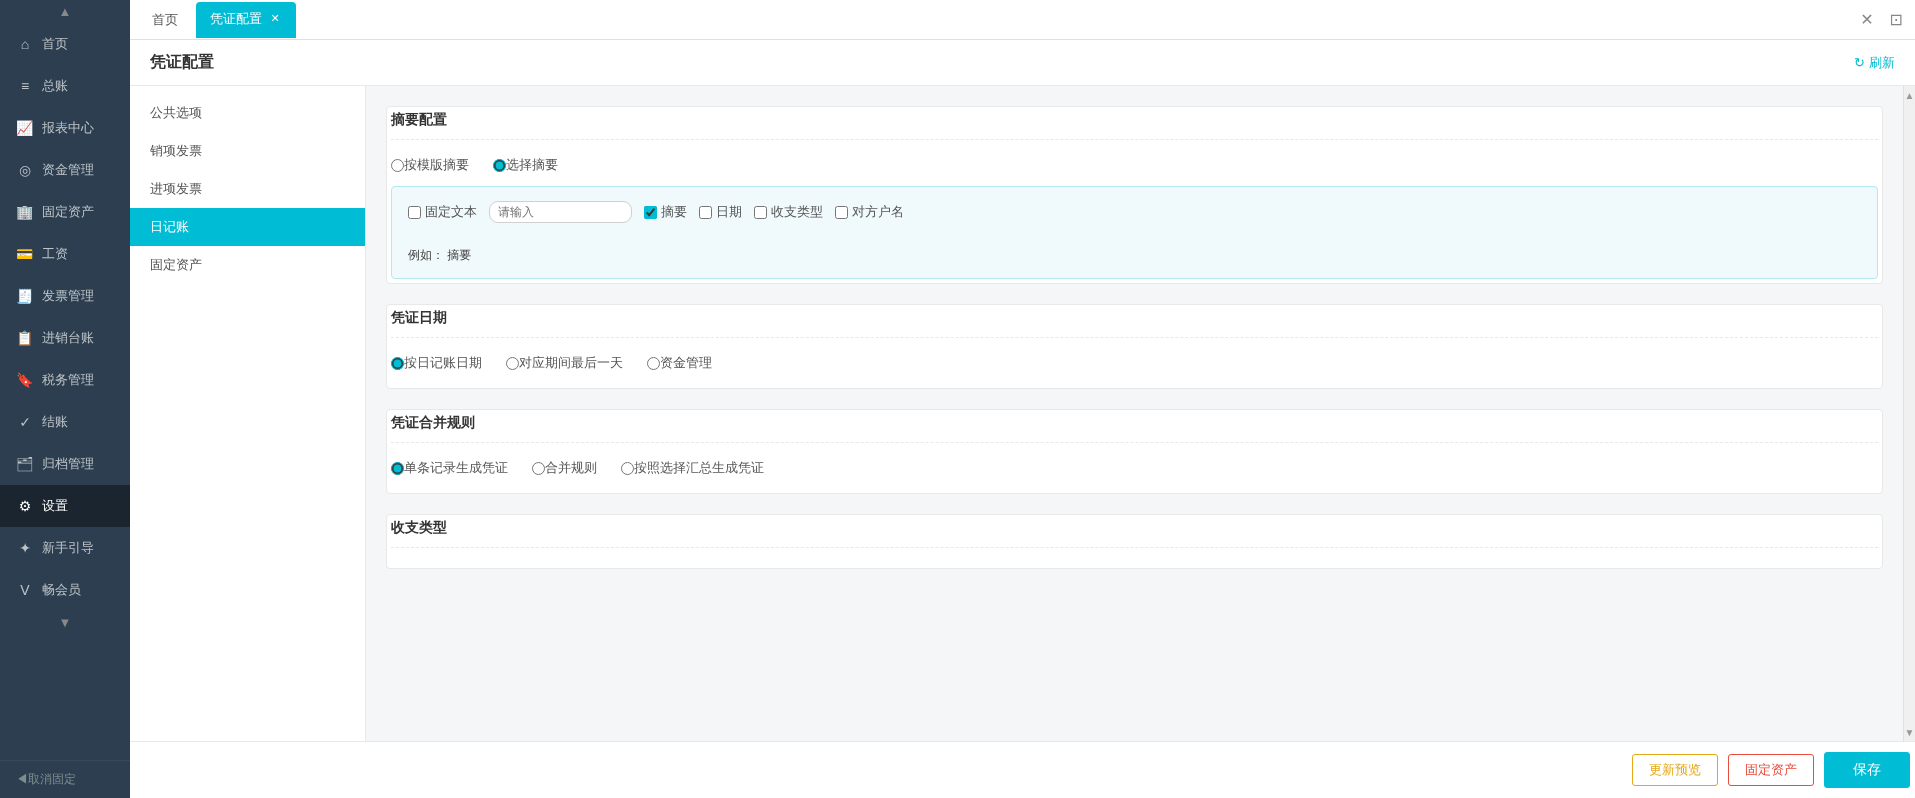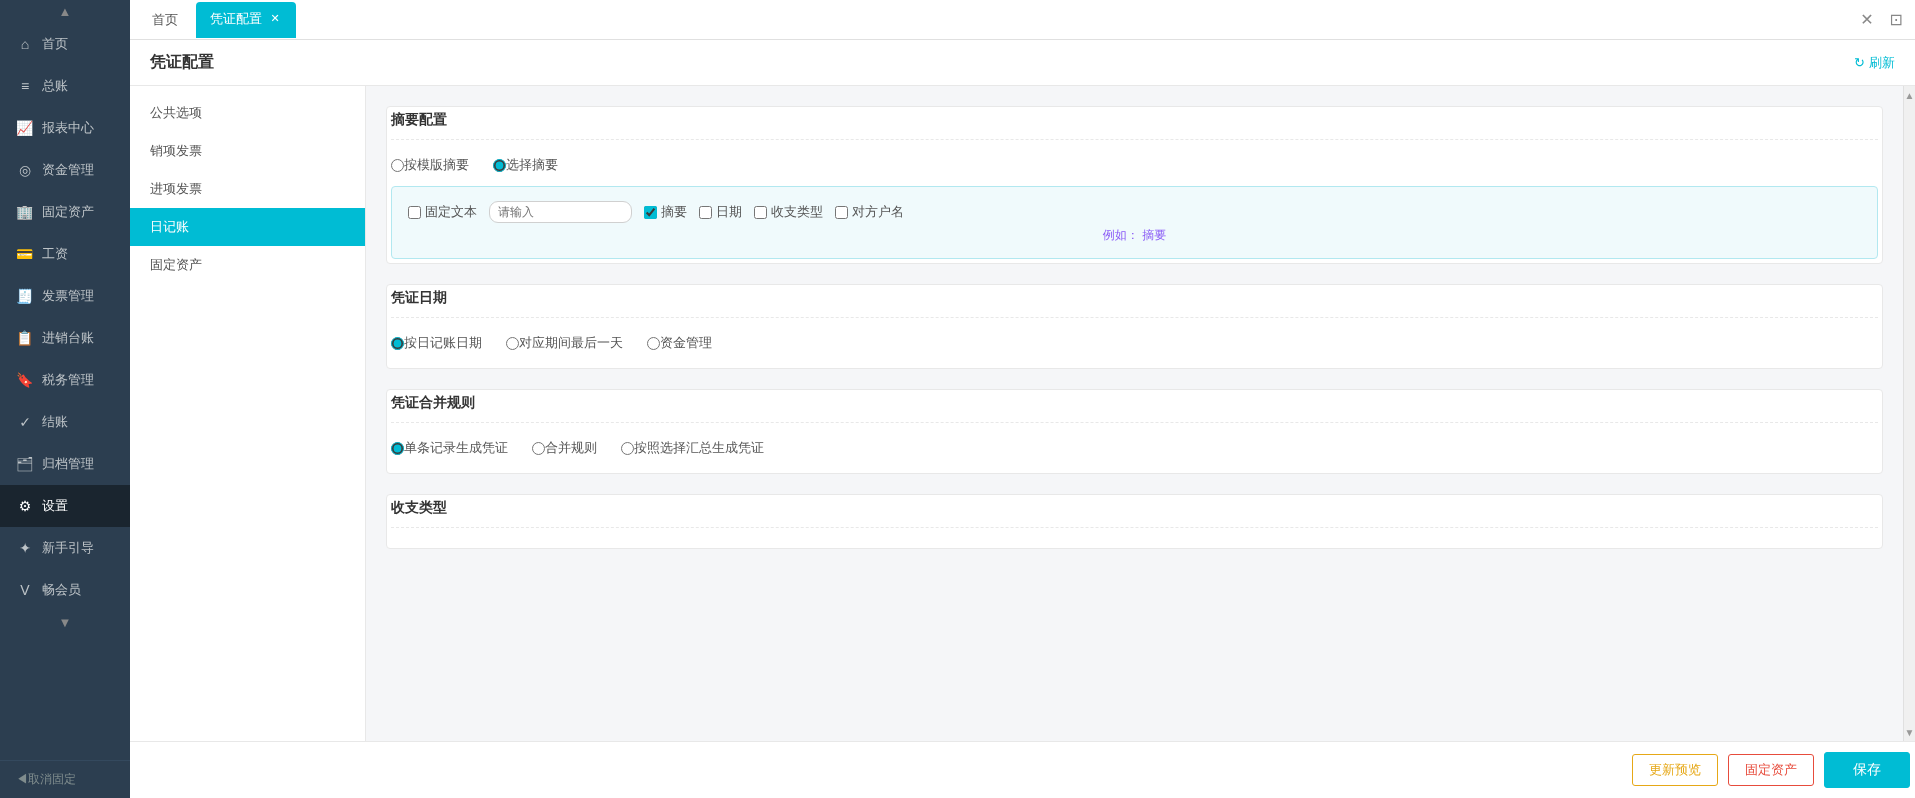--- a/index.html
+++ b/index.html
@@ -211,24 +211,23 @@
     .text-input {
       border: 1px solid #d0d0d0;
       border-radius: 9px;
       padding: 3px 8px;
       font-size: 12px;
       width: 143px;
       outline: none;
       color: #999;
     }
     .example-text {
-      color: #8b5cf6;
+      color: #404040;
       font-size: 12px;
-      margin-top: 4px;
-      text-align: center;
+      margin-top: 24px;
     }
 
     
     .bottom-toolbar {
       background: #fff;
       border-top: 1px solid #e8e8e8;
       padding: 10px 5px;
       display: flex;
       justify-content: flex-end;
       gap: 10px;

